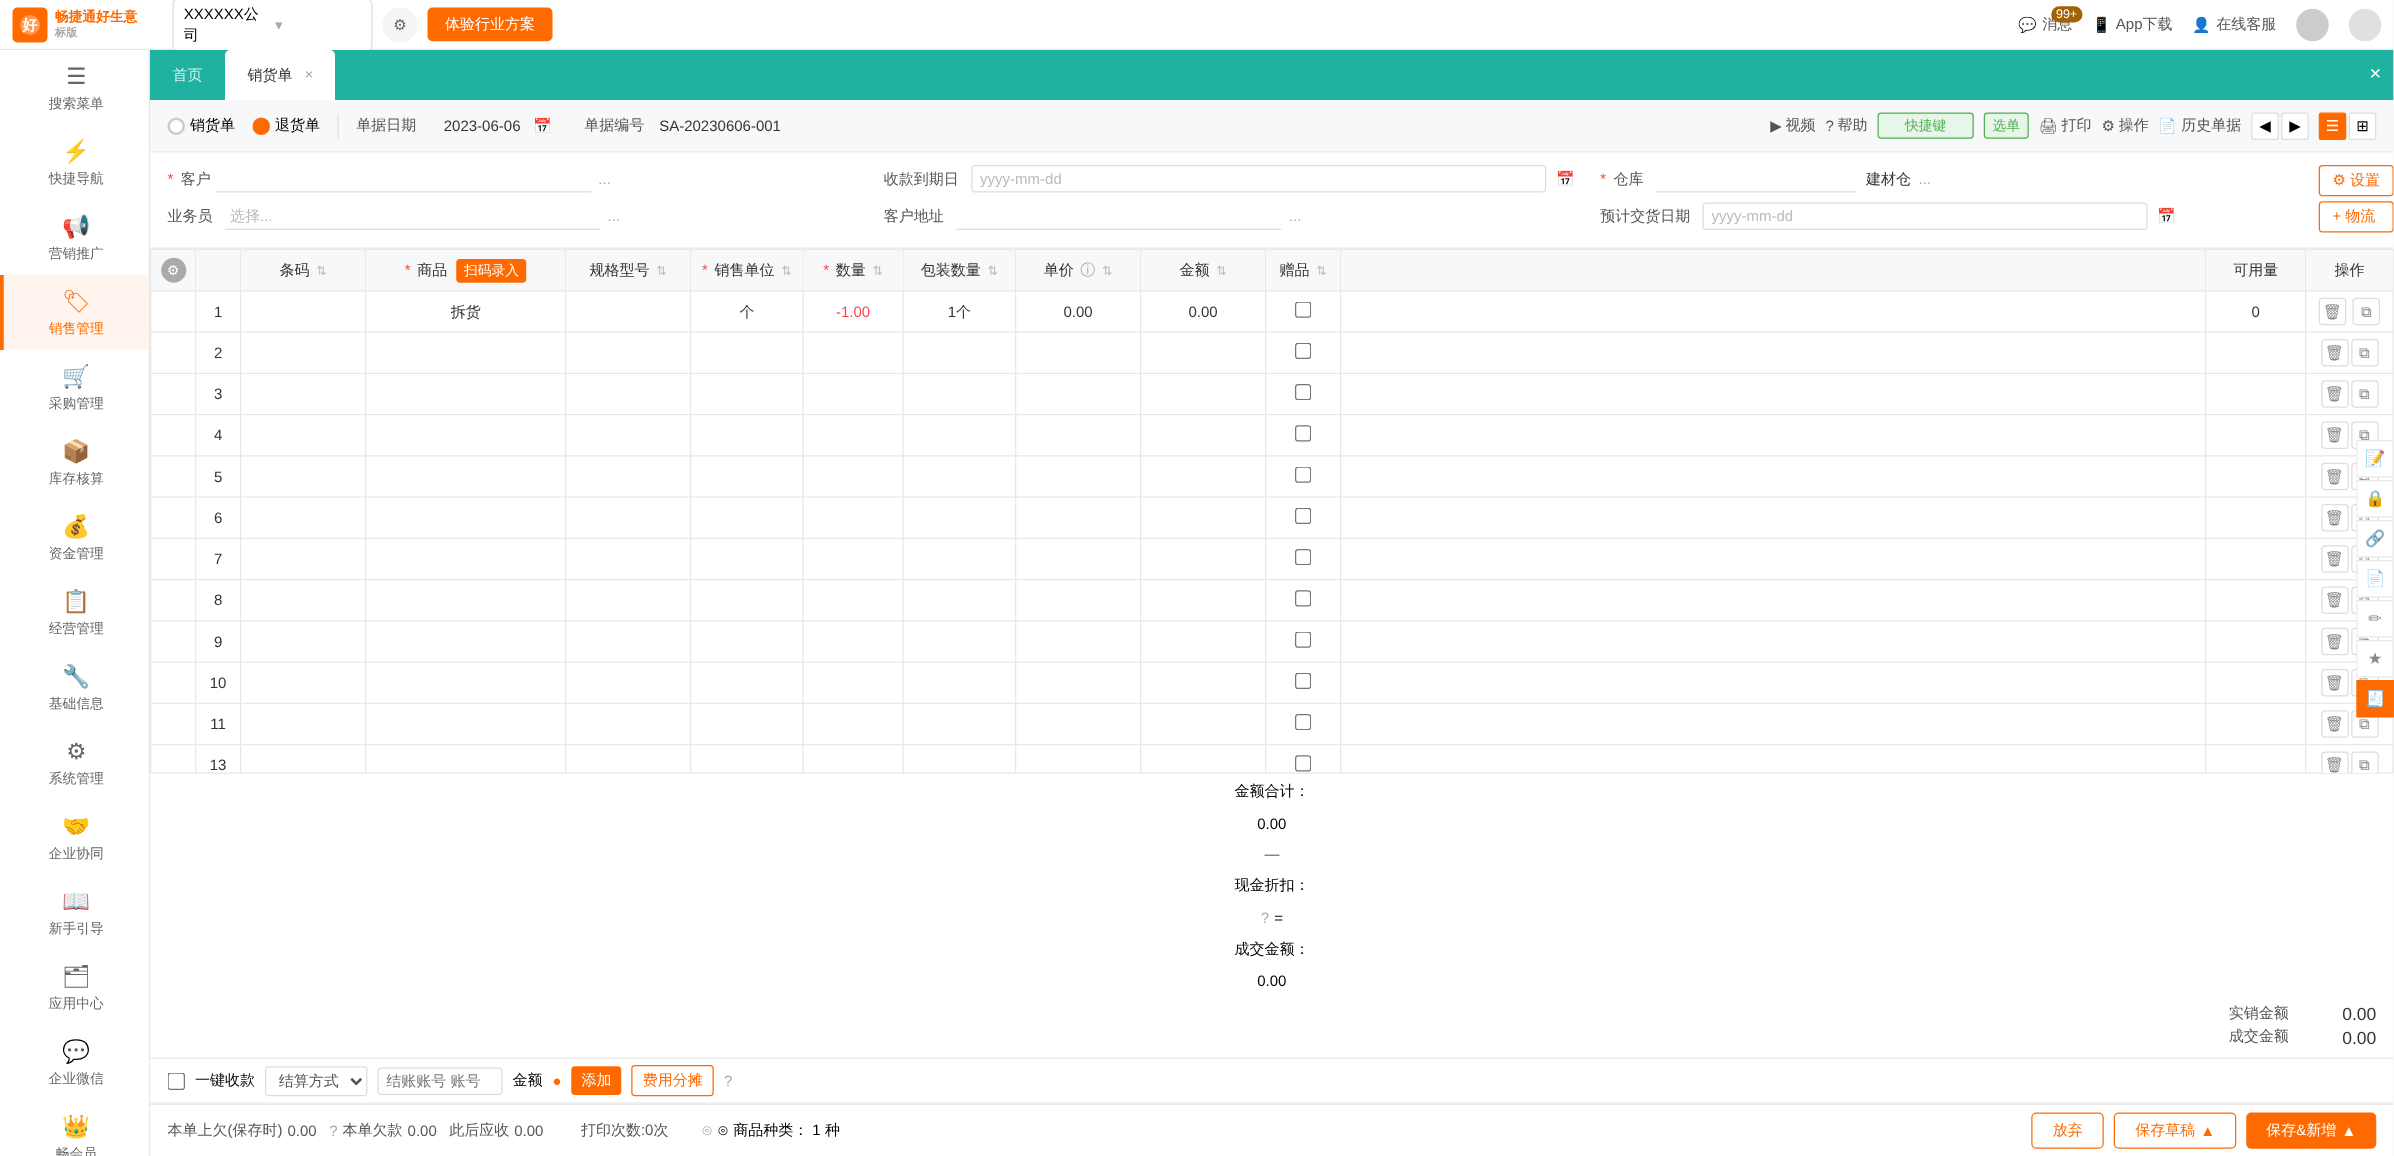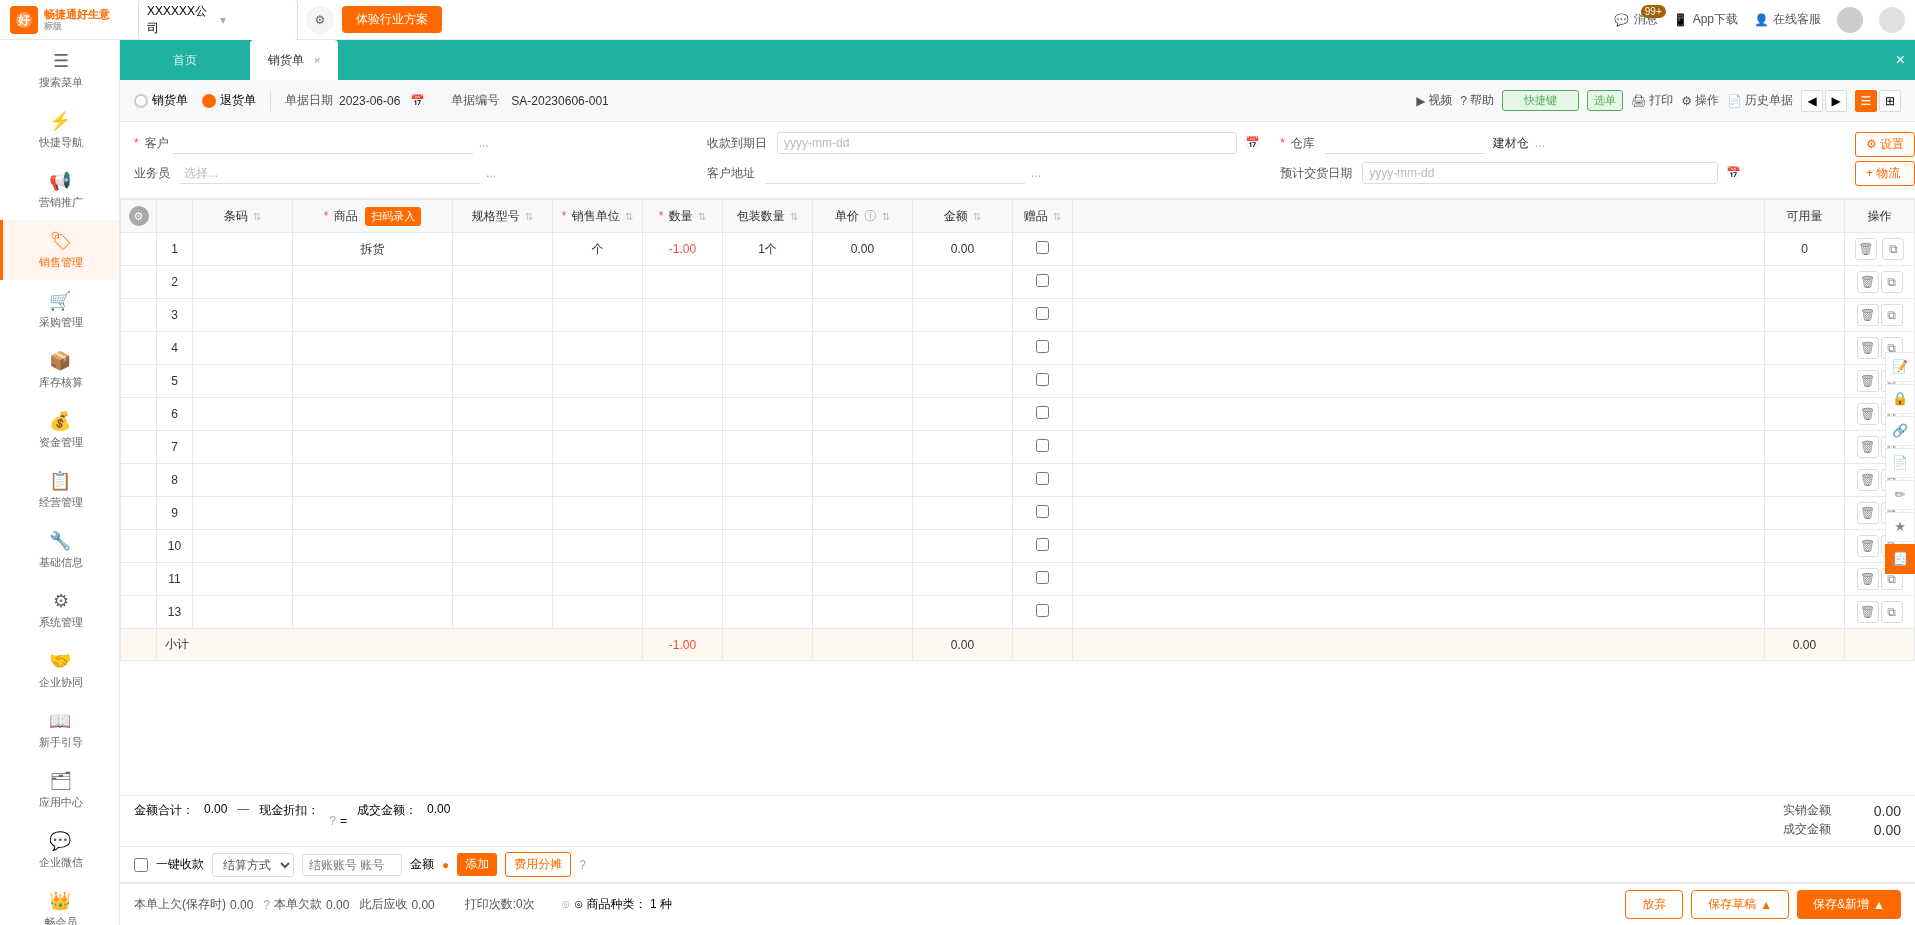--- a/index.html
+++ b/index.html
@@ -13,21 +13,21 @@
     .company-selector span { flex: 1; }
     .settings-icon-btn { width: 28px; height: 28px; border-radius: 50%; background: #f5f5f5; display: flex; align-items: center; justify-content: center; cursor: pointer; color: #666; }
     .trial-btn { background: #ff6a00; color: #fff; border: none; border-radius: 4px; padding: 5px 14px; cursor: pointer; font-size: 12px; }
     .top-right { margin-left: auto; display: flex; align-items: center; gap: 16px; color: #555; }
     .top-right-item { display: flex; align-items: center; gap: 4px; cursor: pointer; position: relative; }
     .badge { background: #a16207; color: #fff; border-radius: 8px; font-size: 10px; padding: 1px 4px; position: absolute; top: -6px; right: -8px; }
     .avatar { width: 26px; height: 26px; background: #ccc; border-radius: 50%; }
 
     
     .nav-tabs { height: 40px; background: #20b2a0; display: flex; align-items: center; padding: 0; flex-shrink: 0; }
-    .nav-tab { padding: 0 18px; height: 40px; display: flex; align-items: center; cursor: pointer; color: rgba(255,255,255,0.8); font-size: 13px; gap: 6px; margin-left: 35px; }
+    .nav-tab { padding: 0 18px; height: 40px; display: flex; align-items: center; cursor: pointer; color: rgba(255,255,255,0.8); font-size: 13px; gap: 6px; }
     .nav-tab.active { background: #fff; color: #333; border-radius: 4px 4px 0 0; }
     .nav-tab .close-x { color: #999; margin-left: 4px; font-size: 11px; }
     .nav-tab-home { background: transparent; }
     .close-window { margin-left: auto; margin-right: 10px; color: #fff; cursor: pointer; font-size: 16px; }
 
     
     .main-content { flex: 1; overflow: hidden; display: flex; flex-direction: column; background: #fff; margin: 0; }
 
     
     .form-toolbar { height: 42px; background: #f7f8fa; border-bottom: 1px solid #e8e8e8; display: flex; align-items: center; padding: 0 14px; gap: 10px; flex-shrink: 0; }
@@ -67,21 +67,21 @@
     .th-required { color: #ff4444; margin-right: 2px; }
     .scan-btn { background: #ff6a00; color: #fff; border: none; border-radius: 3px; padding: 2px 6px; cursor: pointer; font-size: 11px; margin-left: 4px; }
     .sort-icon { color: #bbb; margin-left: 2px; font-size: 10px; }
     .info-icon { color: #aaa; margin-left: 2px; }
     .subtotal-row td { background: #fff8f0; font-weight: 500; }
     .op-btn { width: 22px; height: 22px; border: 1px solid #ddd; background: #fff; cursor: pointer; border-radius: 3px; display: inline-flex; align-items: center; justify-content: center; color: #888; font-size: 12px; margin: 0 1px; }
     .gear-icon { width: 20px; height: 20px; background: #aaa; border-radius: 50%; cursor: pointer; display: inline-flex; align-items: center; justify-content: center; color: #fff; font-size: 11px; }
 
     
     .bottom-area { flex-shrink: 0; border-top: 1px solid #e8e8e8; background: #fff; }
-    .amount-summary { display: flex; gap: 10px; padding: 6px 14px; border-bottom: 1px solid #e8e8e8; }
+    .amount-summary { display: flex; align-items: center; gap: 10px; padding: 6px 14px; border-bottom: 1px solid #e8e8e8; flex-direction: column; }
     .minus-dash { color: #555; }
     .payment-row { display: flex; align-items: center; gap: 8px; padding: 5px 14px; border-bottom: 1px solid #e8e8e8; }
     .payment-row .checkbox { width: 14px; height: 14px; border: 1px solid #ccc; background: #fff; cursor: pointer; }
     .select-box { border: 1px solid #ddd; border-radius: 3px; padding: 3px 6px; background: #fff; color: #555; min-width: 80px; cursor: pointer; }
     .payment-input { border: 1px solid #ddd; border-radius: 3px; padding: 3px 6px; background: #fff; width: 100px; color: #bbb; }
     .add-btn { background: #ff6a00; color: #fff; border: none; border-radius: 3px; padding: 3px 8px; cursor: pointer; display: flex; align-items: center; gap: 2px; }
     .fee-split-btn { border: 1px solid #ff6a00; color: #ff6a00; border-radius: 3px; padding: 3px 8px; background: #fff; cursor: pointer; }
     .help-icon { color: #aaa; cursor: pointer; }
     .summary-line { display: flex; justify-content: flex-end; align-items: center; gap: 10px; margin-bottom: 2px; }
     .summary-label { color: #555; }
@@ -247,21 +247,21 @@
             <span>销货单</span>
           </div>
           <div class="radio-item">
             <div class="radio-circle checked"></div>
             <span>退货单</span>
           </div>
         </div>
         <div class="form-toolbar-divider"></div>
         <div class="toolbar-field">
           <span style="color:#555;">单据日期</span>
-          <span style="color:#333;margin-left:0;">2023-06-06</span>
+          <span style="color:#333;margin-left:16px;">2023-06-06</span>
           <span style="color:#aaa;margin-left:4px;cursor:pointer;">📅</span>
         </div>
         <div class="toolbar-field" style="margin-left:16px;">
           <span style="color:#555;">单据编号</span>
           <span style="color:#333;margin-left:6px;">SA-20230606-001</span>
         </div>
         <div class="toolbar-actions">
           <div class="toolbar-action">
             <span>▶</span>
             <span>视频</span>

